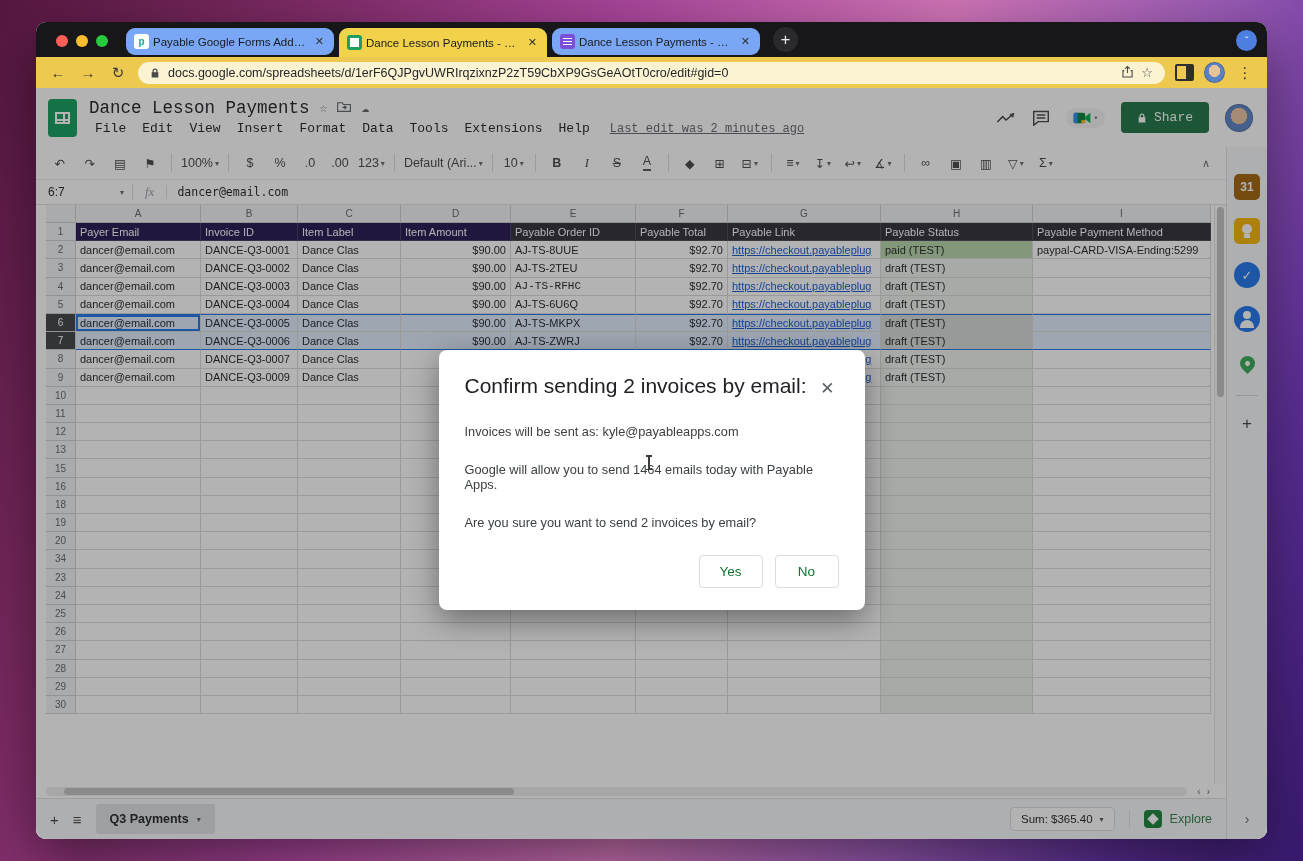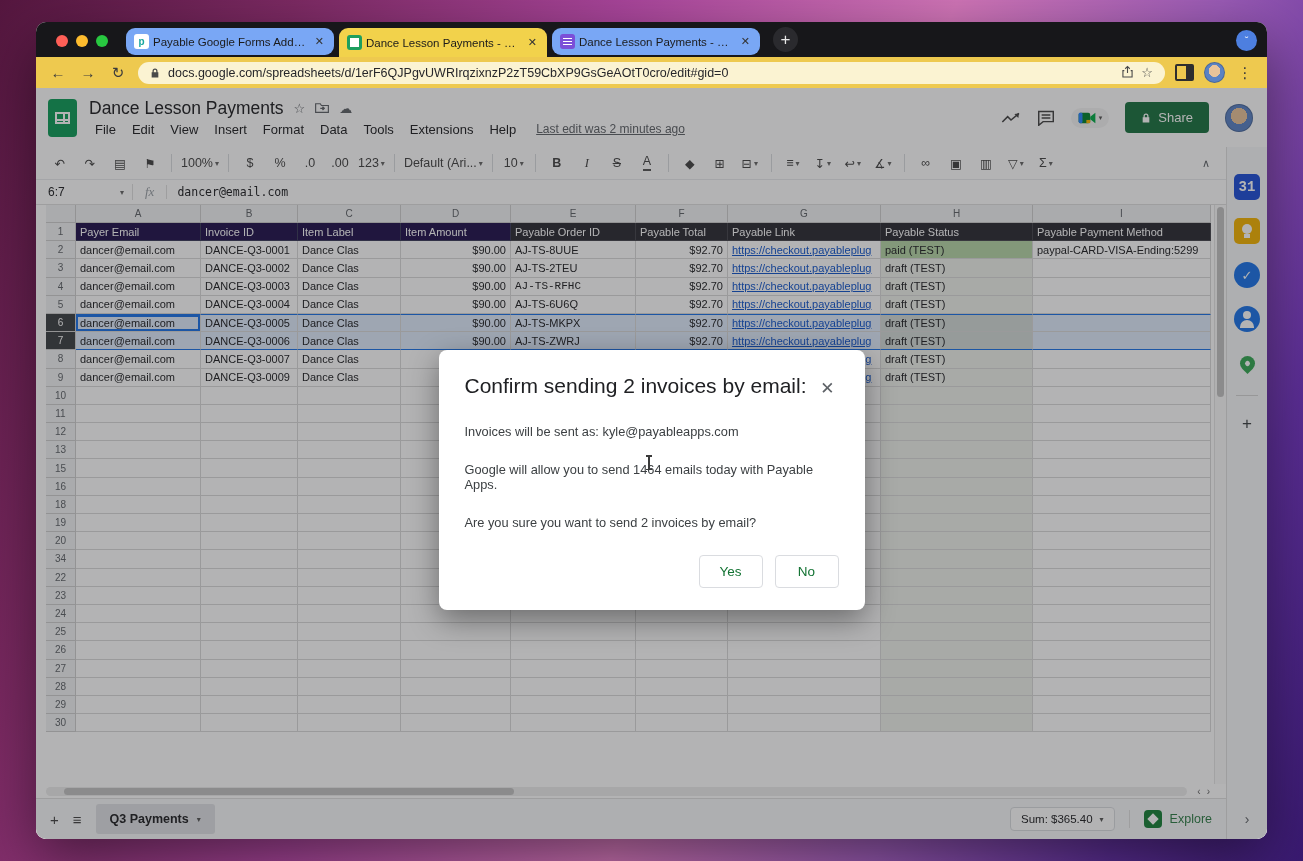--- a/index.html
+++ b/index.html
@@ -43,21 +43,21 @@
   .lock-ic svg{display:block}
   .pill-ic{font-size:13px;color:#4a4a4a;}
   .sidebar-ic{width:15px;height:13px;border:2px solid #2e2e2e;border-radius:2px;position:relative;}
   .sidebar-ic::after{content:"";position:absolute;right:0;top:0;bottom:0;width:6px;background:#2e2e2e;}
   .avatar{width:21px;height:21px;border-radius:50%;flex:0 0 auto;
     background:radial-gradient(circle at 50% 42%,#e8c39a 0 40%,#5a82c4 41%);border:1px solid rgba(0,0,0,.2);box-sizing:border-box;}
   
   .content{flex:1;position:relative;background:#fff;display:flex;flex-direction:column;min-height:0;}
   .dim{position:absolute;inset:0;background:rgba(32,33,36,.34);z-index:5;}
   
-  .sh-header{height:59px;display:flex;align-items:center;padding:0 14px 0 12px;flex:0 0 auto;}
+  .sh-header{height:59px;display:flex;align-items:center;padding:0 14px 0 12px;flex:0 0 auto;font-family:Liberation Mono, monospace;}
   .gs-logo{width:29px;height:38px;background:#0f9d58;border-radius:4px;margin-right:12px;position:relative;flex:0 0 auto;}
   .gs-logo::after{content:"";position:absolute;left:7px;top:13px;width:15px;height:12px;
     background:linear-gradient(#fff,#fff) 0 5px/15px 2px no-repeat,linear-gradient(#fff,#fff) 6px 0/2px 12px no-repeat;
     border:2px solid #fff;box-sizing:border-box;}
   .title-block{display:flex;flex-direction:column;gap:2px;min-width:0;}
   .trow{display:flex;align-items:center;gap:10px;}
   .doc-title{font-size:17.5px;color:#202124;}
   .t-ic{font-size:13px;color:#5f6368;}
   .menus{display:flex;gap:4px;align-items:center;}
   .menu-item{font-size:13px;color:#202124;padding:1px 6px;border-radius:3px;}
@@ -131,22 +131,22 @@
   .sum-pill{background:#fff;border:1px solid #dadce0;border-radius:4px;padding:5px 10px;font-size:11.5px;
     color:#202124;display:flex;align-items:center;gap:7px;}
   .sum-pill .car{font-size:8px;color:#555;}
   .explore{display:flex;align-items:center;gap:8px;font-size:12.5px;color:#2e7d46;font-weight:500;
     padding-left:14px;border-left:1px solid #e0e0e0;}
   .exp-ic{width:18px;height:18px;border-radius:4px;background:#188038;position:relative;}
   .exp-ic::after{content:"";position:absolute;left:5px;top:5px;width:8px;height:8px;background:#fff;
     transform:rotate(45deg);}
   
   .ric{width:26px;height:26px;margin:9px 0;position:relative;flex:0 0 auto;}
-  .ric.calendar{background:#1d4ed8;border-radius:5px;color:#fff;font-size:14px;font-weight:700;
-    display:flex;align-items:center;justify-content:center;font-family:Liberation Mono, monospace;}
+  .ric.calendar{background:#a16207;border-radius:5px;color:#fff;font-size:12px;font-weight:700;
+    display:flex;align-items:center;justify-content:center;}
   .ric.keep{background:#f5b400;border-radius:5px;}
   .ric.keep::after{content:"";position:absolute;left:8px;top:6px;width:10px;height:10px;border-radius:50%;
     background:#fff;}
   .ric.keep::before{content:"";position:absolute;left:10px;top:16px;width:6px;height:4px;background:#fff;z-index:1;}
   .ric.tasks{background:#1a73e8;border-radius:50%;color:#fff;font-size:13px;display:flex;
     align-items:center;justify-content:center;}
   .ric.contacts{background:#1a73e8;border-radius:50%;}
   .ric.contacts::before{content:"";position:absolute;left:9px;top:5px;width:8px;height:8px;border-radius:50%;background:#fff;}
   .ric.contacts::after{content:"";position:absolute;left:6px;top:14px;width:14px;height:8px;
     border-radius:7px 7px 0 0;background:#fff;}
@@ -641,32 +641,20 @@
                   <div class="gc" style="width: 97px; flex: 0 0 97px;"></div>
                   <div class="gc" style="width: 103px; flex: 0 0 103px;"></div>
                   <div class="gc num" style="width: 110px; flex: 0 0 110px;"></div>
                   <div class="gc" style="width: 125px; flex: 0 0 125px;"></div>
                   <div class="gc num" style="width: 92px; flex: 0 0 92px;"></div>
                   <div class="gc" style="width: 153px; flex: 0 0 153px;"></div>
                   <div class="gc hcol" style="width: 152px; flex: 0 0 152px;"></div>
                   <div class="gc" style="width: 178px; flex: 0 0 178px;"></div>
                 </div>
                 <div class="grow">
-                  <div class="gc ghd" style="width: 30px; flex: 0 0 30px;">22</div>
-                  <div class="gc" style="width: 125px; flex: 0 0 125px;"></div>
-                  <div class="gc" style="width: 97px; flex: 0 0 97px;"></div>
-                  <div class="gc" style="width: 103px; flex: 0 0 103px;"></div>
-                  <div class="gc num" style="width: 110px; flex: 0 0 110px;"></div>
-                  <div class="gc" style="width: 125px; flex: 0 0 125px;"></div>
-                  <div class="gc num" style="width: 92px; flex: 0 0 92px;"></div>
-                  <div class="gc" style="width: 153px; flex: 0 0 153px;"></div>
-                  <div class="gc hcol" style="width: 152px; flex: 0 0 152px;"></div>
-                  <div class="gc" style="width: 178px; flex: 0 0 178px;"></div>
-                </div>
-                <div class="grow">
                   <div class="gc ghd" style="width: 30px; flex: 0 0 30px;">23</div>
                   <div class="gc" style="width: 125px; flex: 0 0 125px;"></div>
                   <div class="gc" style="width: 97px; flex: 0 0 97px;"></div>
                   <div class="gc" style="width: 103px; flex: 0 0 103px;"></div>
                   <div class="gc num" style="width: 110px; flex: 0 0 110px;"></div>
                   <div class="gc" style="width: 125px; flex: 0 0 125px;"></div>
                   <div class="gc num" style="width: 92px; flex: 0 0 92px;"></div>
                   <div class="gc" style="width: 153px; flex: 0 0 153px;"></div>
                   <div class="gc hcol" style="width: 152px; flex: 0 0 152px;"></div>
                   <div class="gc" style="width: 178px; flex: 0 0 178px;"></div>

